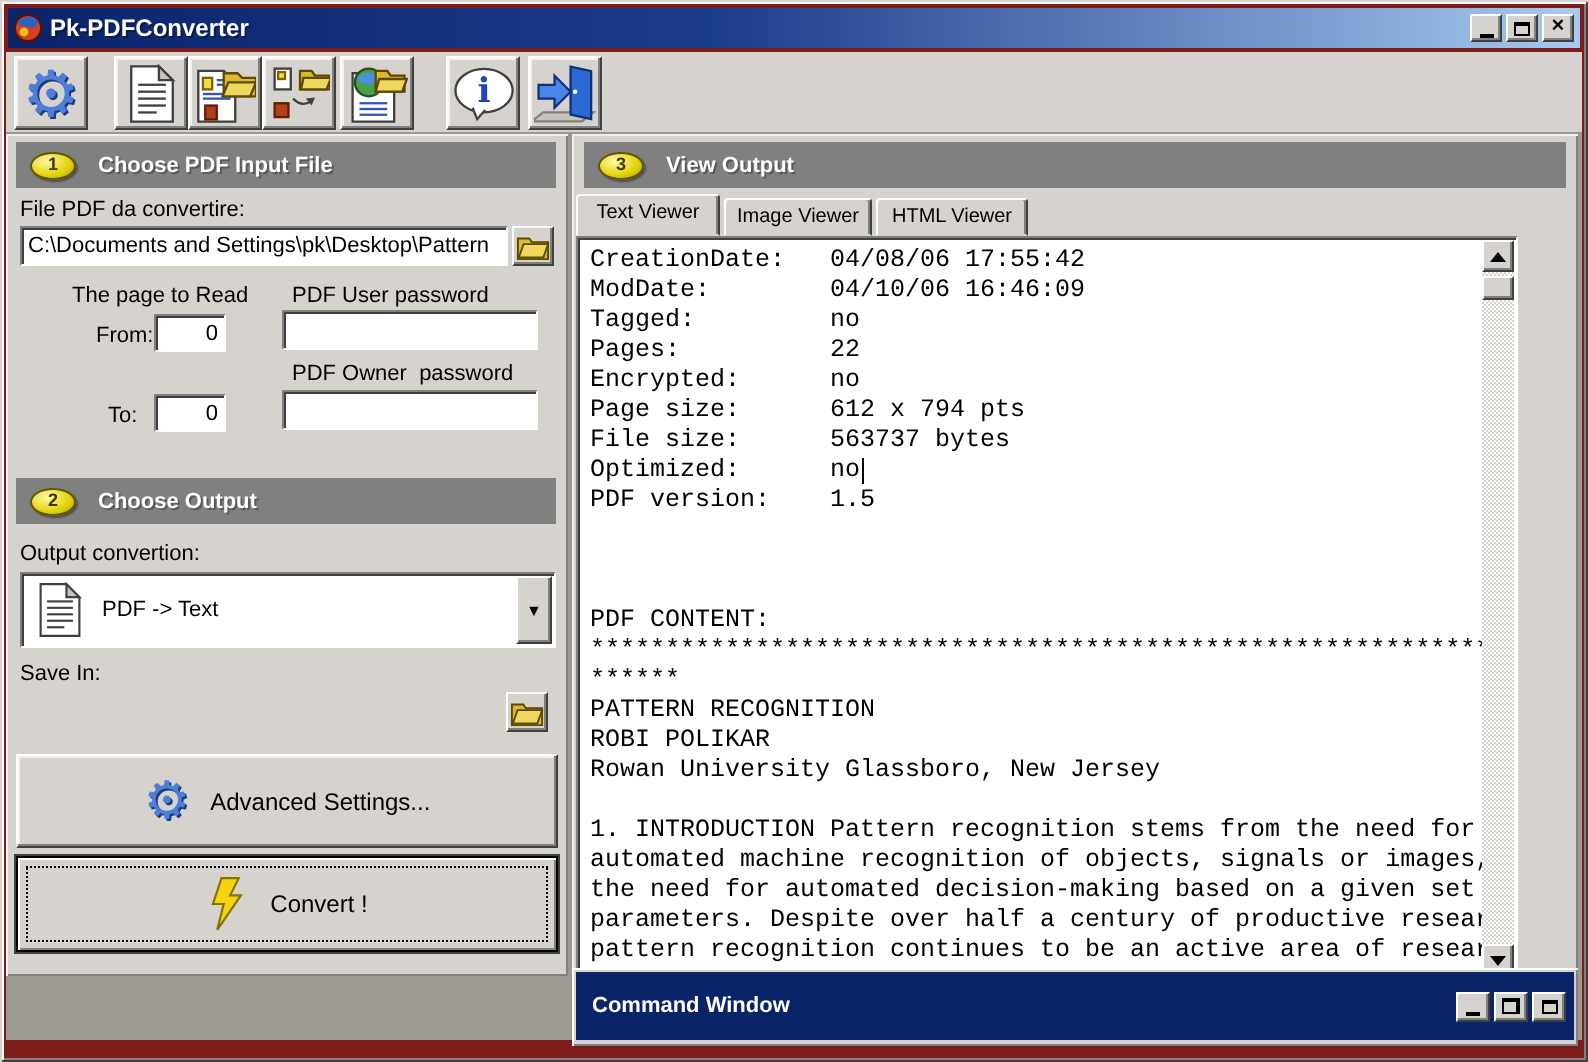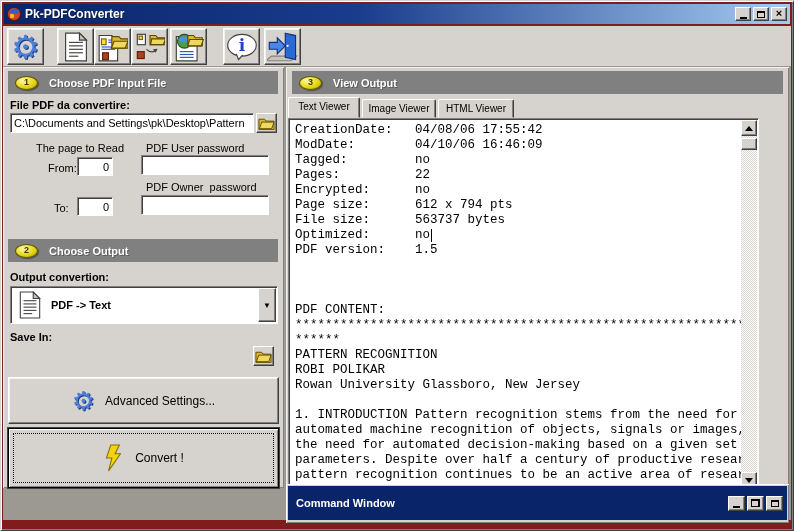--- a/index.html
+++ b/index.html
@@ -60,21 +60,21 @@
     text-shadow:1px 1px 0 rgba(0,0,0,.3); }
   .badge {
     width:23px; height:14px; border-radius:50%;
     background:radial-gradient(ellipse at 35% 30%, #FFF9A8, #E8D614 55%, #B3A400);
     border:1px solid #5F5A00; color:#3C3800; font-size:9px; font-weight:bold;
     display:flex; align-items:center; justify-content:center; line-height:1;
     box-shadow:1px 1px 1px rgba(0,0,0,.4);
   }
 
   .lbl { position:absolute; white-space:pre; }
-  .lbl-b { font-weight:bold; }
+  .lbl-b { font-weight:normal; }
 
   .tfield {
     position:absolute; background:#fff; font-size:11px; padding:0 3px;
     border:1px solid; border-color:#808080 #fff #fff #808080;
     box-shadow: inset 1px 1px 0 #404040; font-family:"Liberation Sans",sans-serif;
   }
   .tfield.num { text-align:right; }
 
   .browse-btn {
     position:absolute; width:21px; height:20px; background:#D6D3CE;
@@ -302,21 +302,21 @@
     <div class="lbl" style="left:51px; top:135px;">To:</div>
     <input class="tfield num" style="left: 74px; top: 130px; width: 36px; height: 19px;" value="0">
     <input class="tfield" style="left: 138px; top: 128px; width: 128px; height: 20px;" value="">
 
     <div class="section-header" style="left:5px; top:172px; width:270px;">
       <span class="badge">2</span>
       <span class="hdr-title">Choose Output</span>
     </div>
 
     <div class="lbl lbl-b" style="left:7px; top:204px;">Output convertion:</div>
-    <div class="combo" style="left:7px; top:219px; width:268px; height:38px;font-weight:bold;">
+    <div class="combo" style="left:7px; top:219px; width:268px; height:38px;">
       <svg width="22" height="28" viewBox="0 0 20 26" style="margin-left:8px">
         <path d="M1 1 h12 l6 6 v18 h-18 z" fill="#fff" stroke="#404040"></path>
         <path d="M13 1 l6 6 h-6 z" fill="#C8C4BC" stroke="#404040"></path>
         <g class="doc-lines">
             <line x1="4" y1="9" x2="16" y2="9"></line>
             <line x1="4" y1="12" x2="16" y2="12"></line>
             <line x1="4" y1="15" x2="16" y2="15"></line>
             <line x1="4" y1="18" x2="16" y2="18"></line>
             <line x1="4" y1="21" x2="12" y2="21"></line>
           </g>
@@ -333,21 +333,21 @@
         <path d="M1 2 h6 l1.5 2 H17 v9 H1 z" fill="#E0B830" stroke="#5C4A00"></path>
         <path d="M4 5 h13 l-2.5 7 H1.5 z" fill="#F0D860" stroke="#5C4A00"></path>
       </svg>
     </div>
 
     <div class="big-btn" style="left:5px; top:310px; width:271px; height:47px;">
       <span class="gear-glyph" style="font-size:26px">⚙</span>
       <span>Advanced Settings...</span>
     </div>
 
-    <div class="big-btn default" style="left:5px; top:361px; width:271px; height:60px;">
+    <div class="big-btn default" style="left:5px; top:361px; width:271px; height:48px;">
       <div class="focus-rect"></div>
       <svg width="22" height="28" viewBox="0 0 18 26">
         <path d="M9 1 L14 1 L10 9 L15 9 L4 25 L7 13 L2 13 L6 1 Z" fill="#F4D410" stroke="#8A7000"></path>
       </svg>
       <span>Convert !</span>
     </div>
   </div>
 
   <div class="panel panel-right">
     <div class="section-header" style="left:6px; top:4px; width:491px;">

